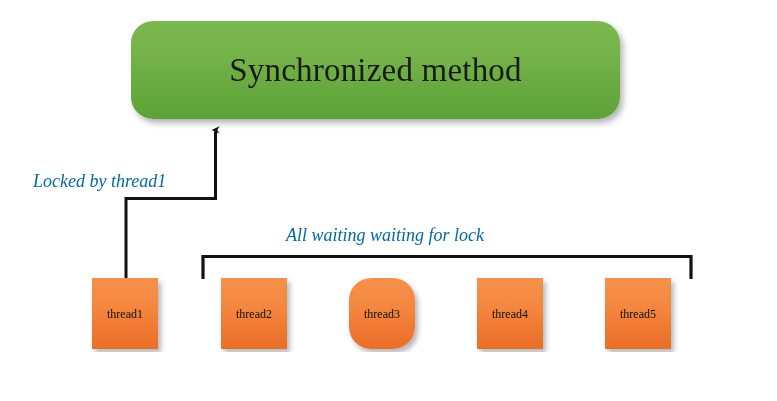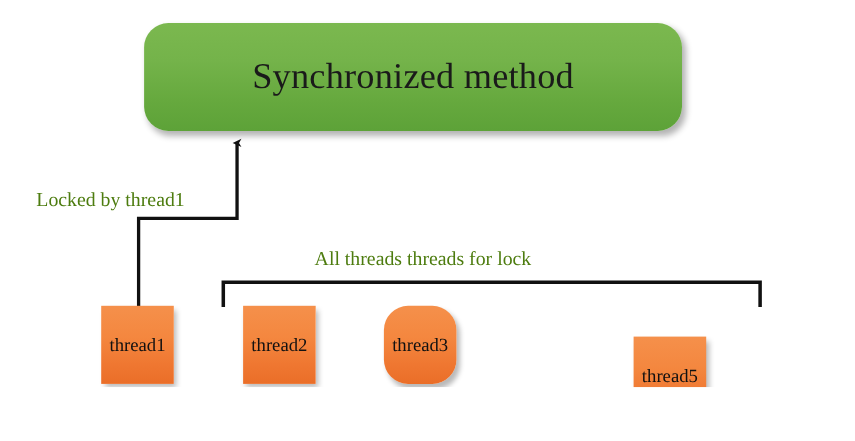--- a/index.html
+++ b/index.html
@@ -52,33 +52,34 @@
     top: 278px;
     width: 66px;
     height: 71px;
     background: linear-gradient(to bottom, #f5904b 0%, #f4873f 40%, #ef7731 75%, #ea6e28 100%);
     box-shadow: 3px 4px 5px rgba(0,0,0,0.28);
     display: flex;
     align-items: center;
     justify-content: center;
   }
   .thread-box-label {
-    font-size: 17px;
+    font-size: 12px;
     line-height: 1;
     color: #111111;
     white-space: nowrap;
   }
 
   
   .diagram-label {
     position: absolute;
     font-size: 18px;
     line-height: 1;
-    color: #4d7c0f;
+    color: #0369a1;
     white-space: nowrap;
+    font-style: italic;
   }
   .label-locked {
     left: 33px;
     top: 172px;
   }
   .label-waiting {
     left: 286px;
     top: 226px;
   }
 </style>
@@ -98,28 +99,31 @@
 
     <path d="M203,279 L203,256.5 L691,256.5 L691,279" fill="none" stroke="#111111" stroke-width="3.2" stroke-linecap="butt" stroke-linejoin="miter"></path>
   </svg>
 
   <div class="sync-box">
     <span class="sync-box-label">Synchronized method</span>
   </div>
 
   <div class="diagram-label label-locked">Locked by thread1</div>
 
-  <div class="diagram-label label-waiting">All threads threads for lock</div>
+  <div class="diagram-label label-waiting">All waiting waiting for lock</div>
 
   <div class="thread-box" style="left:92px;">
     <span class="thread-box-label">thread1</span>
   </div>
   <div class="thread-box" style="left:221px;text-align:center;">
     <span class="thread-box-label">thread2</span>
   </div>
   <div class="thread-box" style="left:349px;border-radius:22px;">
     <span class="thread-box-label">thread3</span>
   </div>
-  <div class="thread-box" style="left:576px;margin-top:28px;">
+  <div class="thread-box" style="left:477px;">
+    <span class="thread-box-label">thread4</span>
+  </div>
+  <div class="thread-box" style="left:605px;">
     <span class="thread-box-label">thread5</span>
   </div>
 
 </div>
 
 </body></html>

